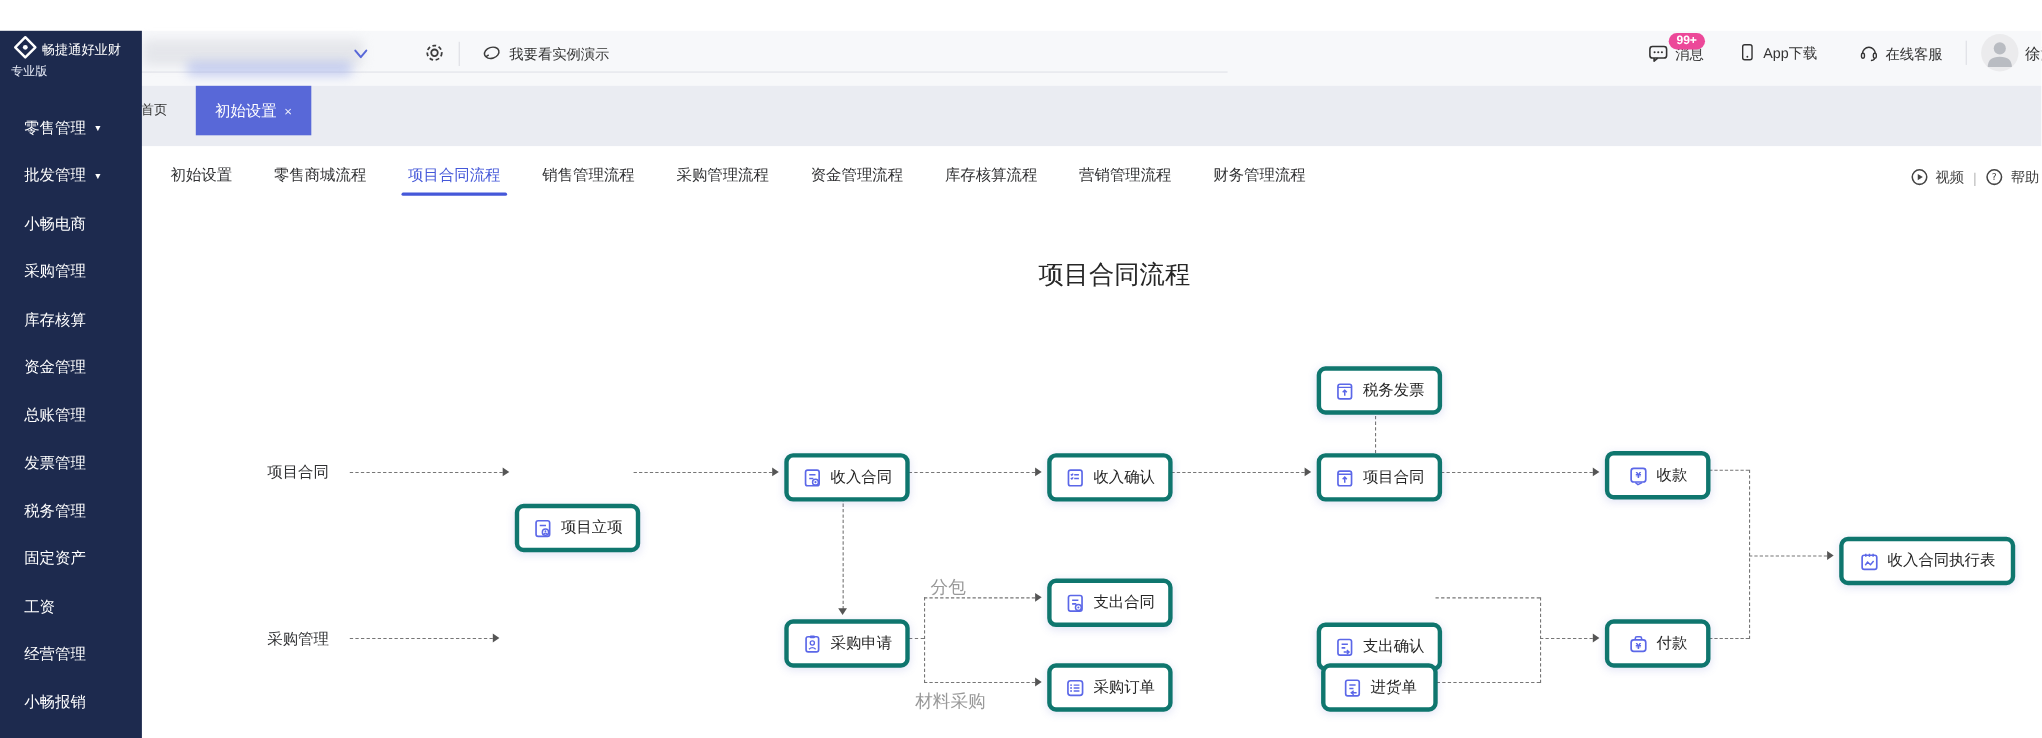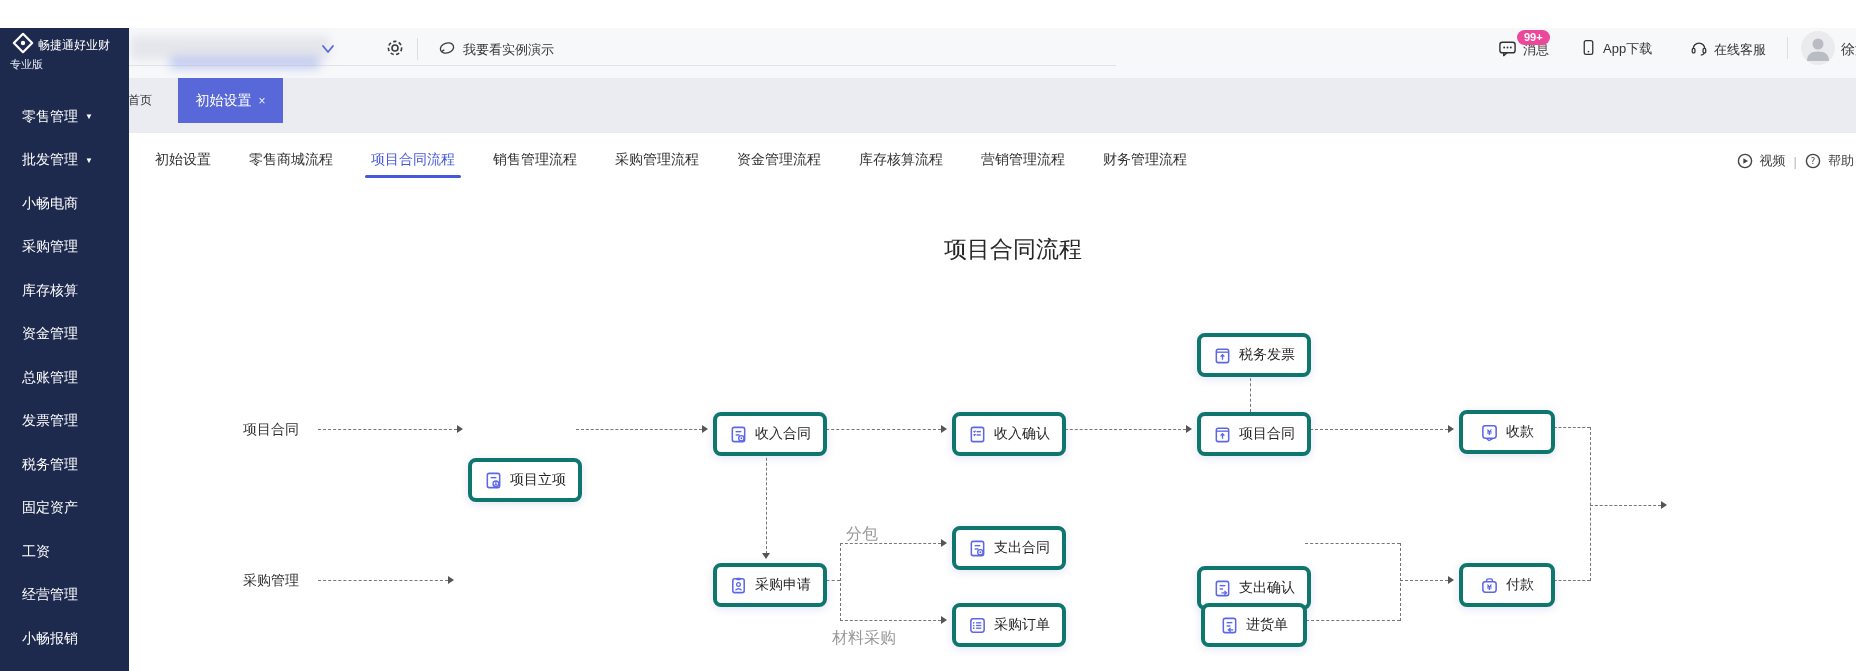--- a/index.html
+++ b/index.html
@@ -382,20 +382,32 @@
     <span class="nicon">
         <svg width="19" height="19" viewBox="0 0 20 20">
           <rect x="3" y="6" width="14" height="11" rx="2.5" fill="none" stroke="#5b67e8" stroke-width="1.6"></rect>
           <path d="M7 6 L7 4.5 Q7 3 8.5 3 L11.5 3 Q13 3 13 4.5 L13 6" fill="none" stroke="#5b67e8" stroke-width="1.5"></path>
           <text x="10" y="14.8" font-size="8" text-anchor="middle" fill="#5b67e8" font-family="DejaVu Sans" font-weight="bold">¥</text>
         </svg>
       </span>
     <span>付款</span>
   </div>
 
+  <div class="node" style="left:1672px;top:488px;width:152px;">
+    <span class="nicon">
+        <svg width="19" height="19" viewBox="0 0 20 20">
+          <rect x="3" y="4" width="14" height="13.5" rx="2" fill="none" stroke="#5b67e8" stroke-width="1.6"></rect>
+          <line x1="6.5" y1="2.5" x2="6.5" y2="5.5" stroke="#5b67e8" stroke-width="1.4"></line>
+          <line x1="10" y1="2.5" x2="10" y2="5.5" stroke="#5b67e8" stroke-width="1.4"></line>
+          <line x1="13.5" y1="2.5" x2="13.5" y2="5.5" stroke="#5b67e8" stroke-width="1.4"></line>
+          <path d="M6 13.5 L8.2 10.5 L11 13 L14 9.5" fill="none" stroke="#5b67e8" stroke-width="1.4"></path>
+        </svg>
+      </span>
+    <span>收入合同执行表</span>
+  </div>
 
   <div class="hl" style="left:318px;top:429px;width:139px;"></div>
   <div class="arr-r" style="left:457px;top:425px;"></div>
   <div class="hl" style="left:576px;top:429px;width:126px;"></div>
   <div class="arr-r" style="left:702px;top:425px;"></div>
   <div class="hl" style="left:821px;top:429px;width:120px;"></div>
   <div class="arr-r" style="left:941px;top:425px;"></div>
   <div class="hl" style="left:1060px;top:429px;width:126px;"></div>
   <div class="arr-r" style="left:1186px;top:425px;"></div>
   <div class="hl" style="left:1305px;top:429px;width:143px;"></div>

